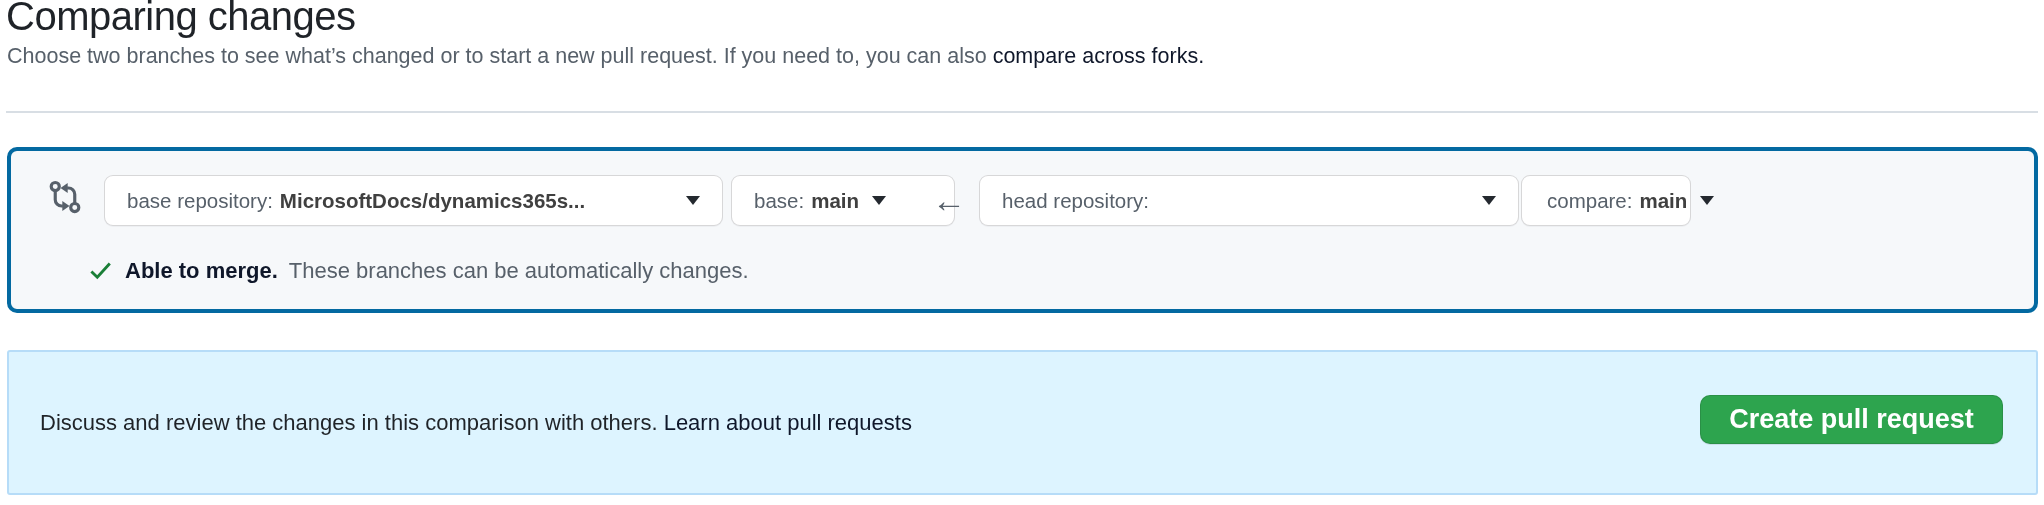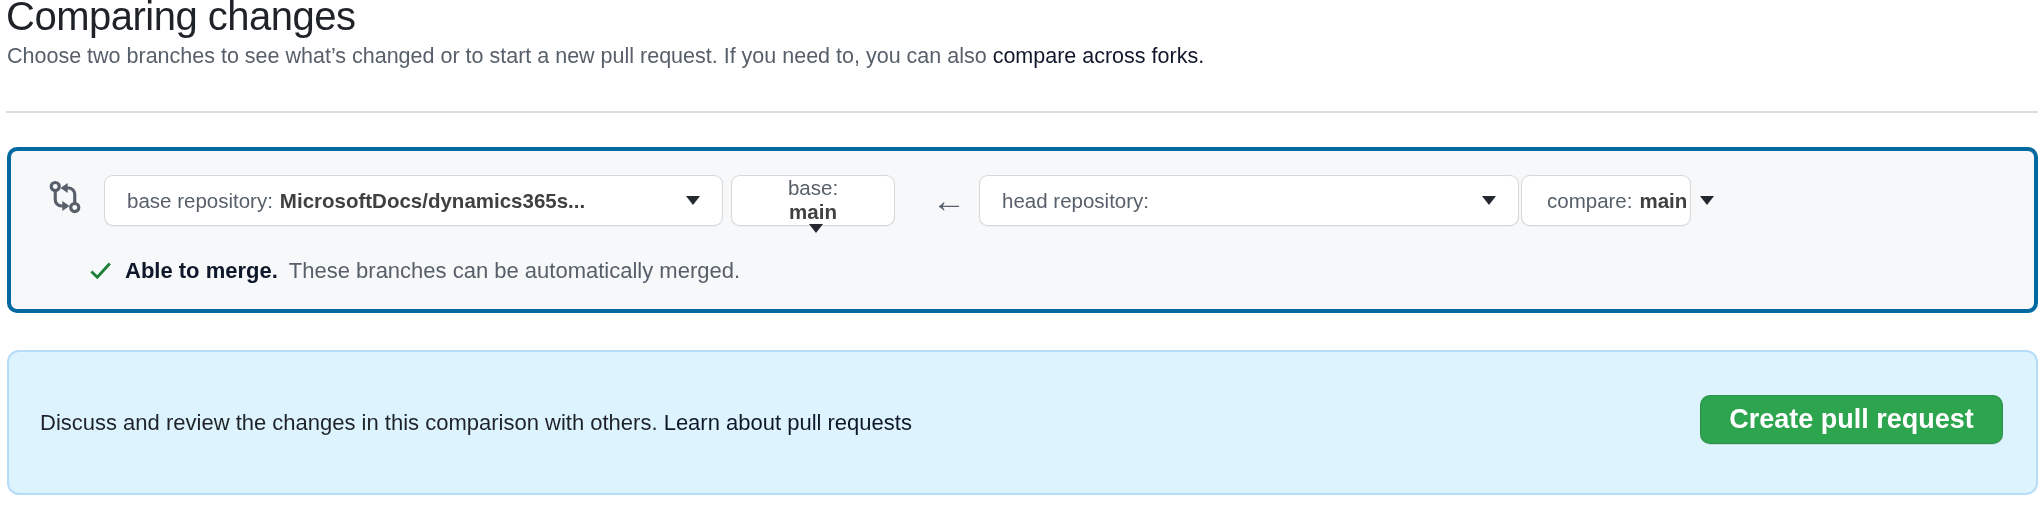--- a/index.html
+++ b/index.html
@@ -59,21 +59,21 @@
     width: 0; height: 0; flex: 0 0 auto;
     border-left: 7px solid transparent;
     border-right: 7px solid transparent;
     border-top: 9px solid #24292f;
     margin-left: 6px;
   }
   .caret.push-right { margin-left: auto; }
   .gap-grow { flex: 1 1 auto; min-width: 90px; }
 
   .btn-base-repo   { left: 93px;  width: 619px; }
-  .btn-base-branch { left: 720px; width: 164px; flex-direction: column; }
+  .btn-base-branch { left: 720px; width: 224px; }
   .btn-head-repo   { left: 968px; width: 540px; }
   .btn-compare     { left: 1510px; width: 170px; padding-left: 25px; }
 
   .flow-arrow {
     position: absolute; left: 912px; top: 24px; width: 52px; height: 51px;
     display: flex; align-items: center; justify-content: center;
     font-size: 34px; color: #57606a;
   }
 
   .merge-status {
@@ -84,21 +84,21 @@
   .merge-status .check { width: 27px; height: 27px; flex: 0 0 auto; }
   .merge-status .able { color: #0f172a; font-weight: 700; }
   .merge-status .desc { color: #57606a; }
 
   
   .flash {
     position: absolute; left: 7px; top: 350px;
     width: 2031px; height: 145px;
     background: #ddf4ff;
     border: 2px solid #b6dcf8;
-    border-radius: 12px;
+    border-radius: 3px;
   }
   .flash-text {
     position: absolute; left: 31px; top: 50%;
     transform: translateY(-50%);
     margin: 0; font-size: 22px; color: #1f2328; white-space: nowrap;
   }
   .create-pr {
     position: absolute; right: 33px; top: 43px;
     width: 303px; height: 49px;
     background: #2da44e;
@@ -157,21 +157,21 @@
     <span class="pre">compare:</span>
     <span class="val">main</span>
     <span class="caret"></span>
   </button>
 
   <div class="merge-status">
     <svg class="check" viewBox="0 0 16 16" fill="none">
       <path d="M2.6 8.6 L6.1 12 L13.5 3.9" stroke="#1a7f37" stroke-width="1.7"></path>
     </svg>
     <span class="able">Able to merge.</span>
-    <span class="desc">These branches can be automatically merged.</span>
+    <span class="desc">These branches can be automatically changes.</span>
   </div>
 
 </div>
 
 <div class="flash">
   <p class="flash-text"><span>Discuss and review the changes in this comparison with others. </span><a href="#">Learn about pull requests</a></p>
   <button class="create-pr">Create pull request</button>
 </div>
 
 </body></html>

